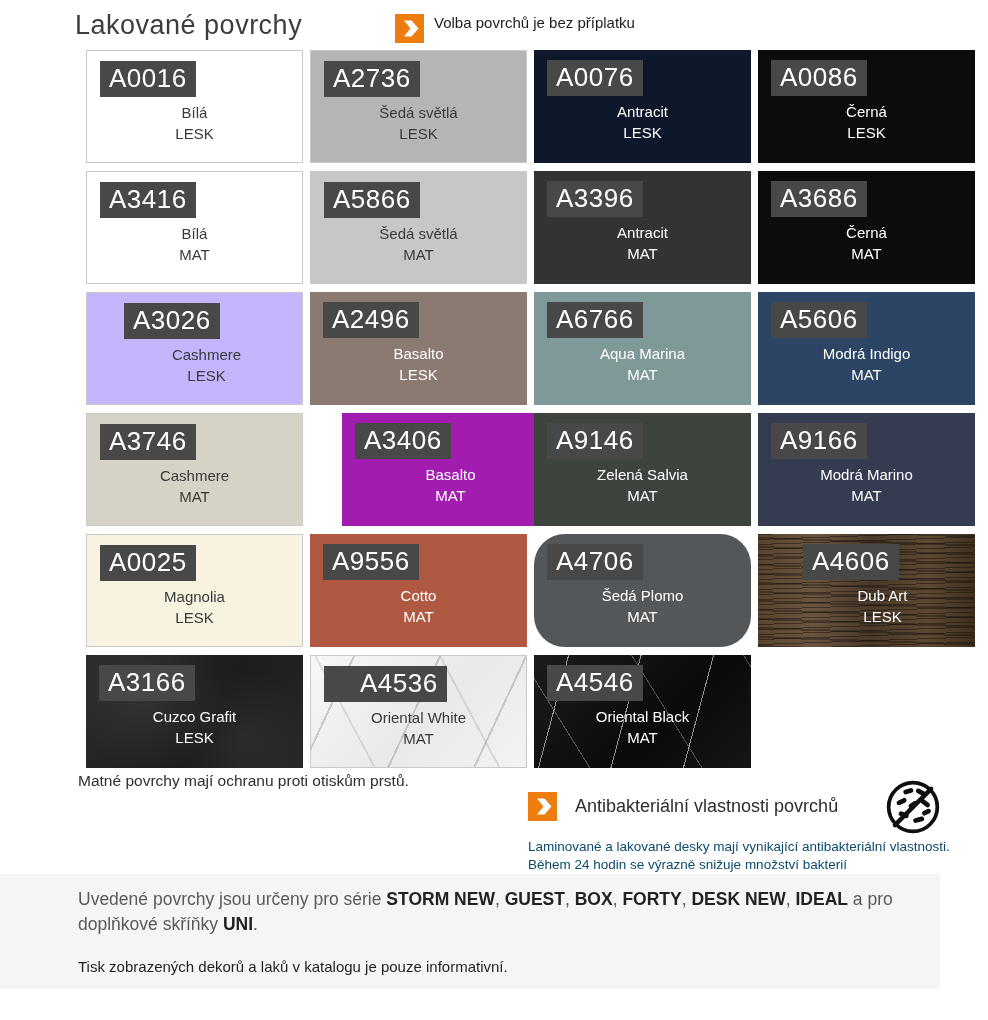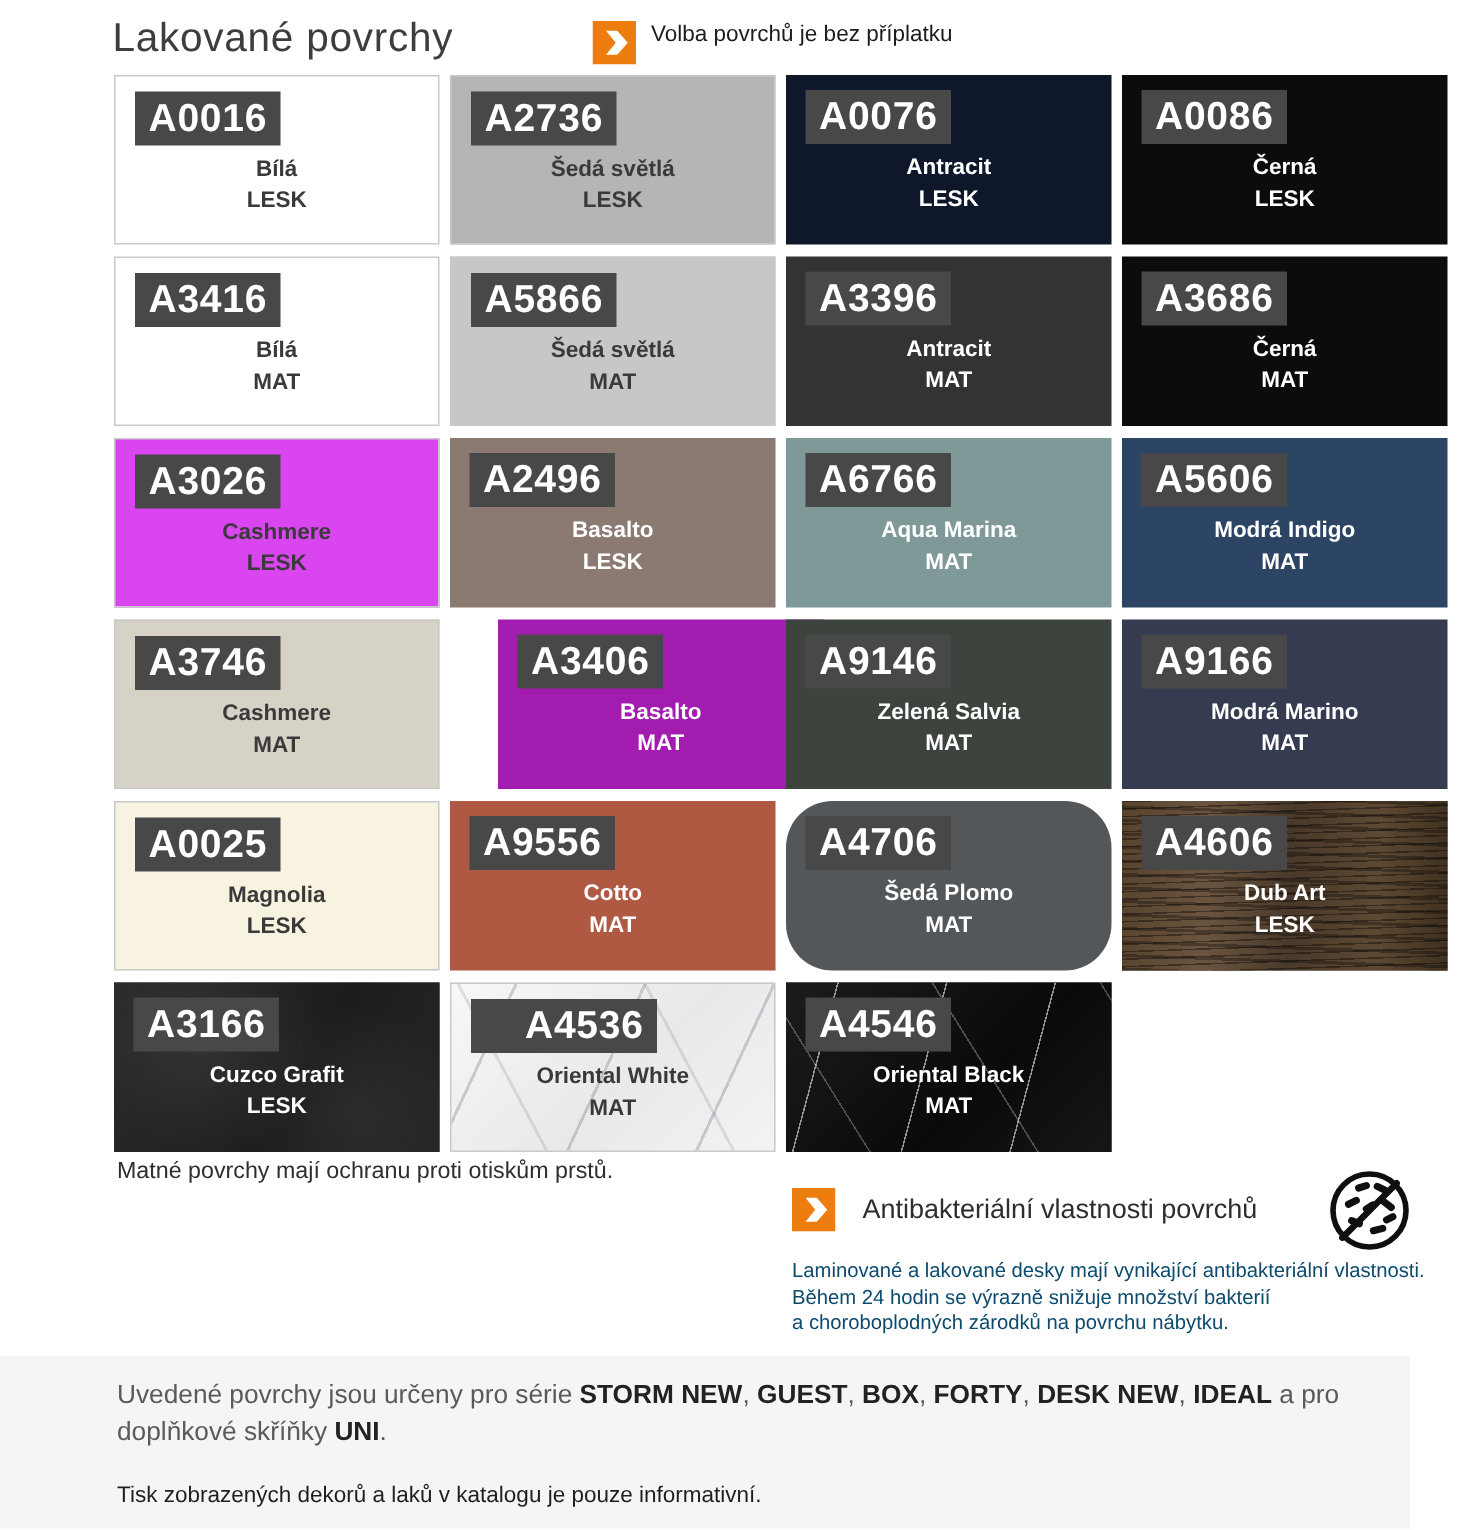--- a/index.html
+++ b/index.html
@@ -18,24 +18,24 @@
     position: absolute; left: 75px; top: 10px;
     font-size: 27px; font-weight: 300; color: #3d3d3d;
     letter-spacing: 0.5px;
   }
   .promo-row { position: absolute; left: 395px; top: 14px; display: flex; align-items: flex-start; }
   .chev-box { width: 29px; height: 29px; display: block; flex: 0 0 auto; }
   .promo-label { margin-left: 10px; font-size: 15px; color: #1c1c1c; }
 
   
   .grid {
-    position: absolute; left: 76px; top: 50px;
+    position: absolute; left: 86px; top: 50px;
     display: grid;
     grid-template-columns: repeat(4, 217px);
-    column-gap: 7px; row-gap: 8px; font-weight: bold;
+    column-gap: 7px; row-gap: 8px;
   }
   .tile {
     width: 217px; height: 113px;
     display: flex; flex-direction: column;
     position: relative;
   }
   .tile.light { border: 1px solid #c9c9c9; }
   .code-badge {
     align-self: flex-start;
     margin: 10px 0 0 13px;
@@ -86,21 +86,21 @@
   .anti-title { margin-left: 18px; font-size: 18px; color: #2d2d2d; }
   .bacteria-icon { position: absolute; left: 884px; top: 778px; }
   .anti-paragraph {
     position: absolute; left: 528px; top: 838px; width: 440px;
     font-size: 13.5px; line-height: 17.5px; color: #0c4a6e;
     white-space: pre-line;
   }
 
   
   .bottom-band {
-    position: absolute; left: 0; top: 904px;
+    position: absolute; left: 0; top: 874px;
     width: 940px; height: 115px;
     background: #f3f5f6;
   }
   .series-text {
     position: absolute; left: 78px; top: 13px; width: 860px;
     font-size: 17.5px; line-height: 25px; color: #5a5a5a; font-weight: 300;
   }
   .series-text .seg-bold { color: #222222; font-weight: 700; }
   .info-text {
     position: absolute; left: 78px; top: 84px;
@@ -156,21 +156,21 @@
       <div class="tile dark" style="background-color: rgb(51, 51, 51);">
       <div class="code-badge" style="background: rgb(72, 72, 72);">A3396</div>
       <div class="swatch-name">Antracit</div>
       <div class="swatch-finish">MAT</div>
     </div>
       <div class="tile dark" style="background-color: rgb(12, 12, 12);">
       <div class="code-badge" style="background: rgb(72, 72, 72);">A3686</div>
       <div class="swatch-name">Černá</div>
       <div class="swatch-finish">MAT</div>
     </div>
-      <div class="tile light" style="background-color: #d946ef;">
+      <div class="tile light" style="background-color: #c4b5fd; padding-left: 24px;">
       <div class="code-badge" style="background: rgb(72, 72, 72);">A3026</div>
       <div class="swatch-name">Cashmere</div>
       <div class="swatch-finish">LESK</div>
     </div>
       <div class="tile dark" style="background-color: rgb(138, 122, 113);">
       <div class="code-badge" style="background: rgb(72, 72, 72);">A2496</div>
       <div class="swatch-name">Basalto</div>
       <div class="swatch-finish">LESK</div>
     </div>
       <div class="tile dark" style="background-color: rgb(127, 153, 152);">
@@ -211,21 +211,21 @@
       <div class="tile dark" style="background-color: rgb(176, 89, 66);">
       <div class="code-badge" style="background: rgb(72, 72, 72);">A9556</div>
       <div class="swatch-name">Cotto</div>
       <div class="swatch-finish">MAT</div>
     </div>
       <div class="tile dark" style="background-color: rgb(84, 87, 90); border-radius: 31px;">
       <div class="code-badge" style="background: rgb(72, 72, 72);">A4706</div>
       <div class="swatch-name">Šedá Plomo</div>
       <div class="swatch-finish">MAT</div>
     </div>
-      <div class="tile dark tex-wood" style="background-color: rgb(74, 58, 44);">
+      <div class="tile dark tex-wood" style="background-color: rgb(74, 58, 44); padding-left: 32px;">
       <div class="code-badge" style="background: rgb(72, 72, 72);">A4606</div>
       <div class="swatch-name">Dub Art</div>
       <div class="swatch-finish">LESK</div>
     </div>
       <div class="tile dark tex-grafit" style="background-color: rgb(34, 34, 34);">
       <div class="code-badge" style="background: rgb(72, 72, 72);">A3166</div>
       <div class="swatch-name">Cuzco Grafit</div>
       <div class="swatch-finish">LESK</div>
     </div>
       <div class="tile light tex-marble-white" style="background-color: rgb(240, 240, 240);">

